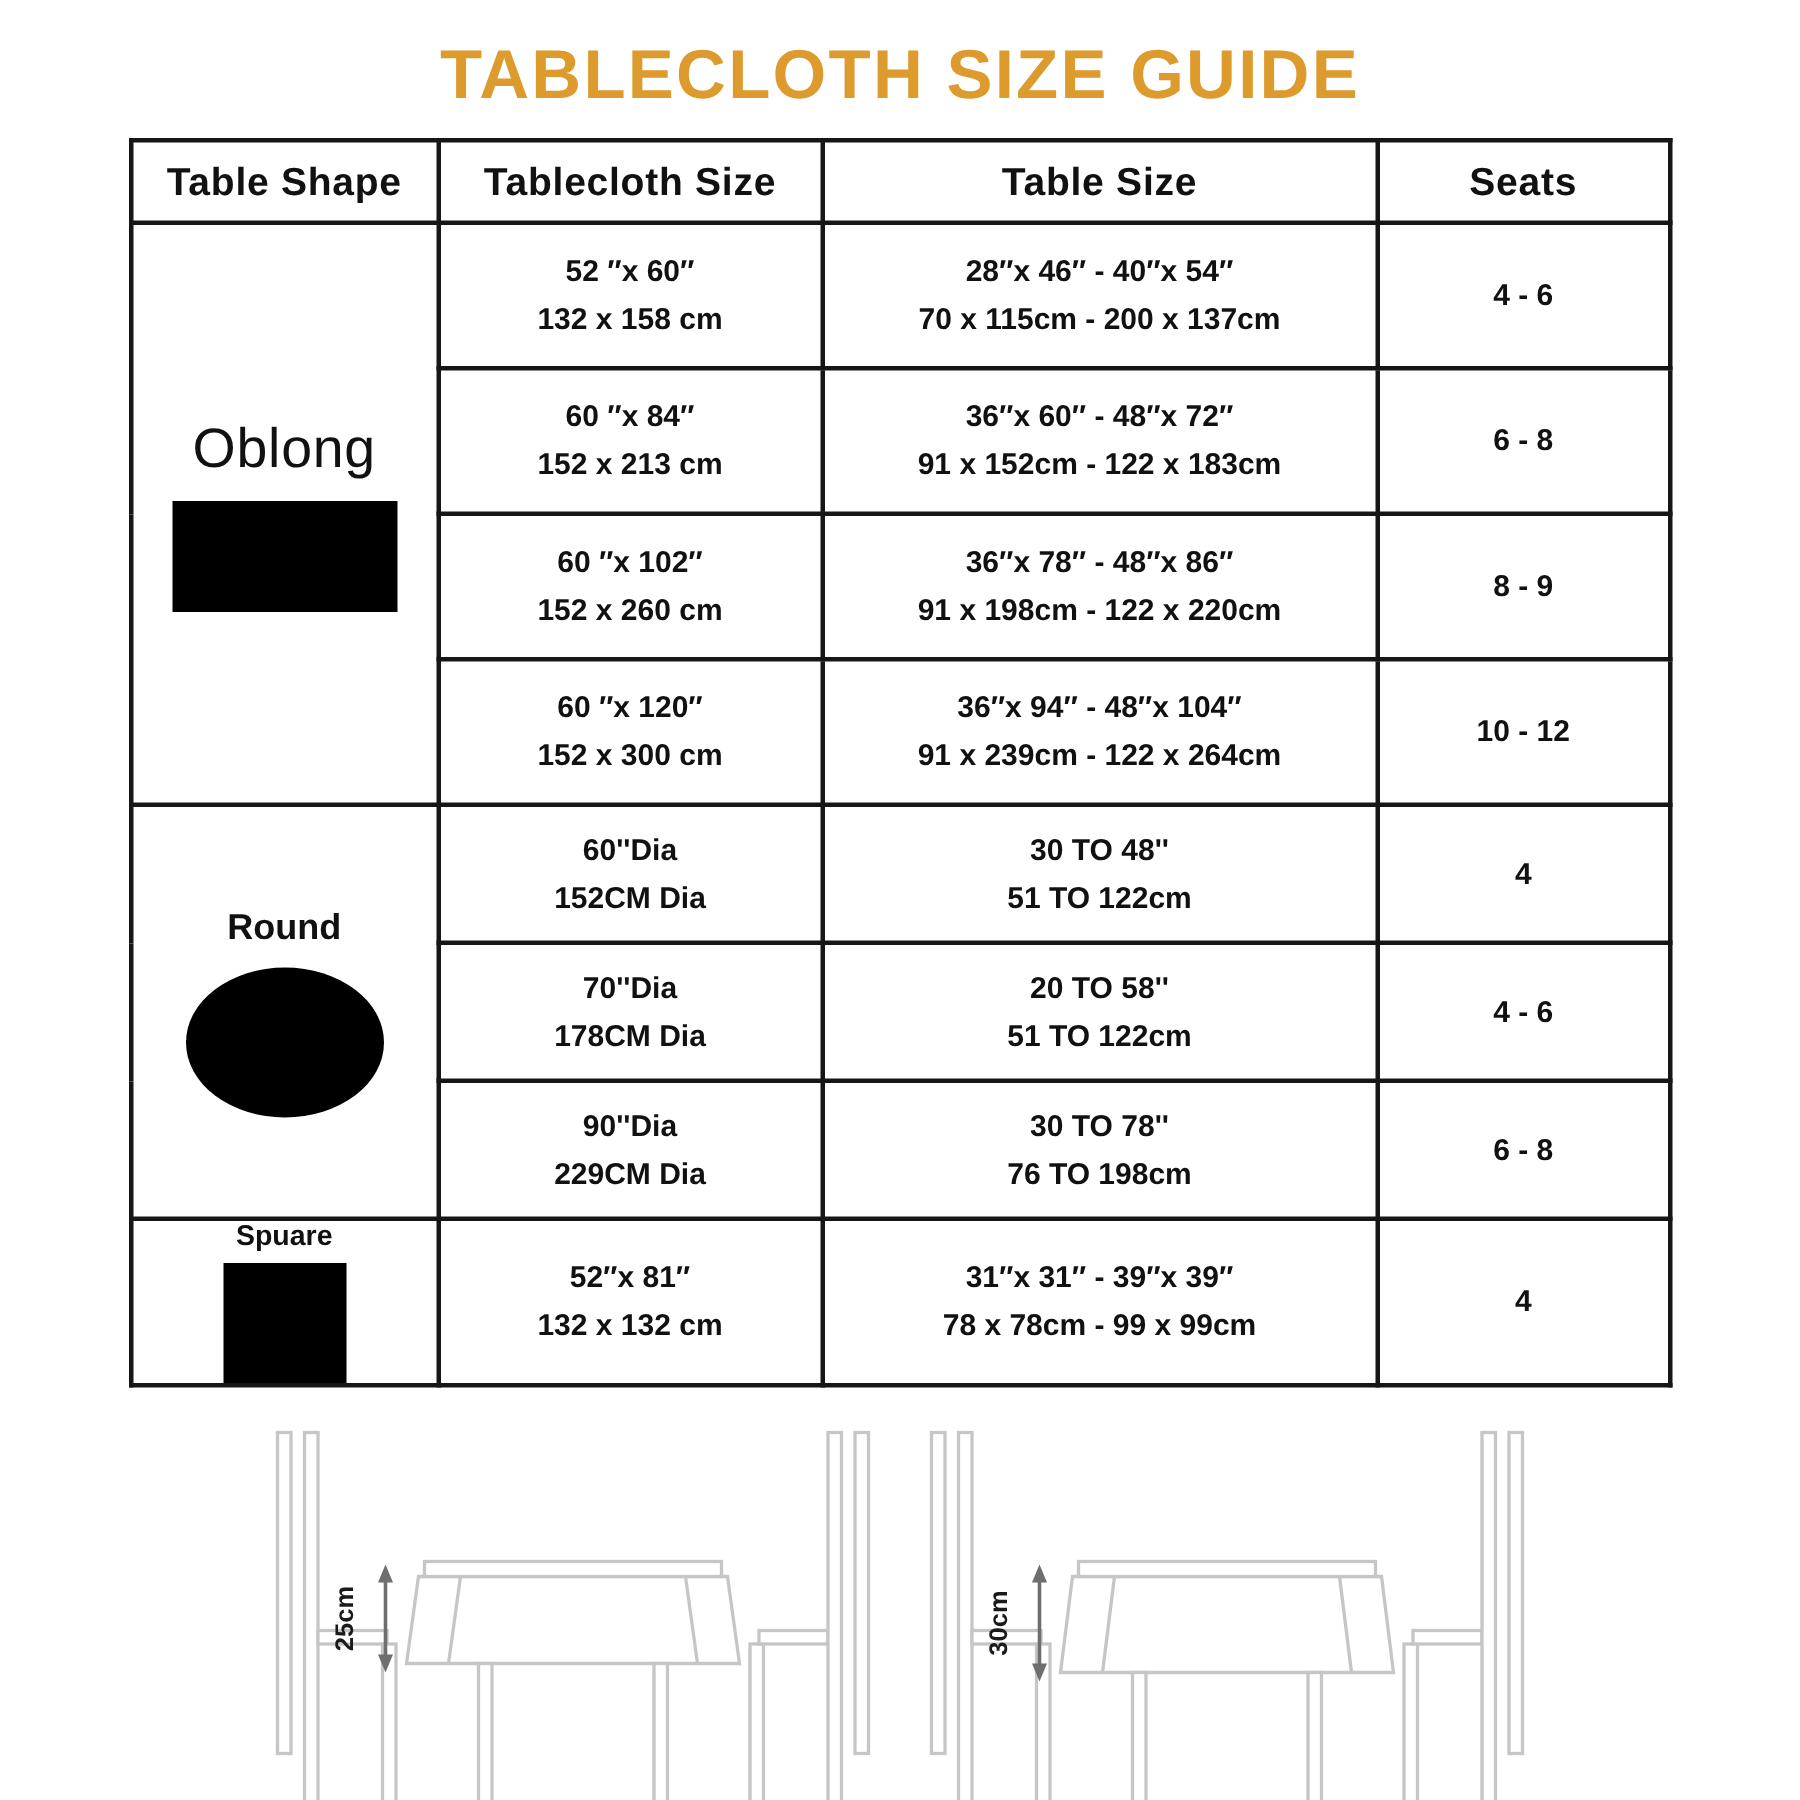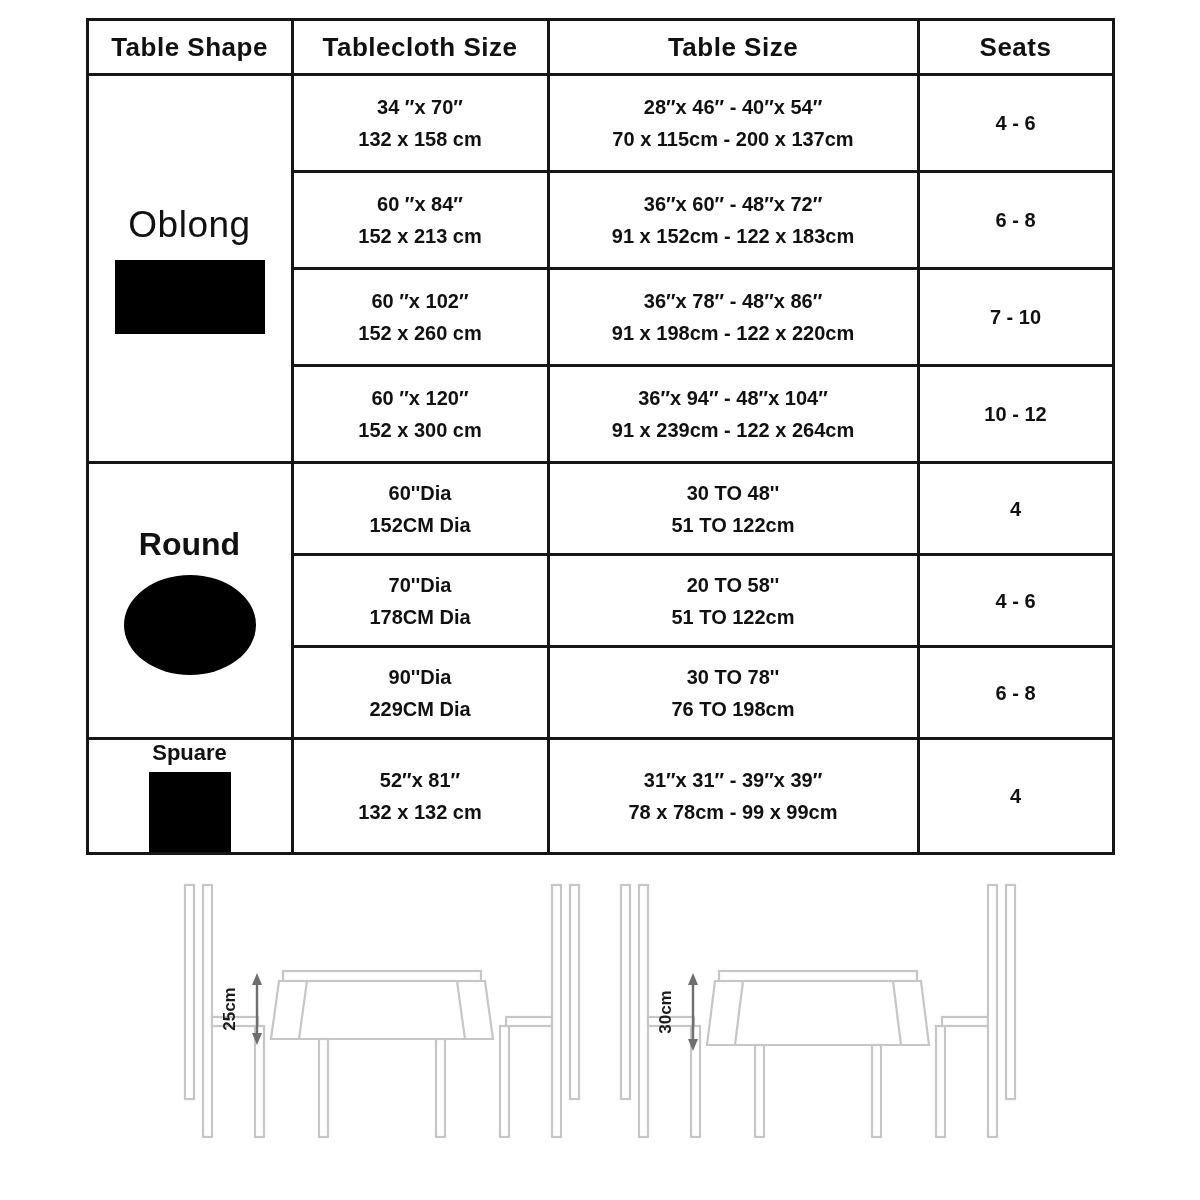--- a/index.html
+++ b/index.html
@@ -25,22 +25,22 @@
     vertical-align:middle;
     padding:0 18px;
   }
   th.hdr{font-size:26px;font-weight:700;height:52px;letter-spacing:.5px;}
   td.data{font-size:20px;font-weight:700;line-height:1.6;}
   tr.row-oblong>td{height:94px;}
   tr.row-round>td{height:89px;}
   tr.row-square>td{height:104px;}
   .shape-cell{vertical-align:middle;}
   .shape-label-lg{font-size:37px;font-weight:400;letter-spacing:.5px;}
-  .shape-label-md{font-size:32px;font-weight:700;}
-  .shape-label-sm{font-size:22px;font-weight:700;}
+  .shape-label-md{font-size:24px;font-weight:700;}
+  .shape-label-sm{font-size:19px;font-weight:700;}
   .shape-rect{width:150px;height:74px;background:#000;margin:14px auto 0 auto;}
   .shape-ellipse{width:132px;height:100px;background:#000;border-radius:50%;margin:12px auto 0 auto;}
   .shape-square{width:82px;height:80px;background:#000;margin:6px auto 0 auto;}
   .diagrams{
     display:flex;
     justify-content:center;
     align-items:flex-start;
     gap:6px;
     margin-top:26px;
   }
@@ -49,20 +49,21 @@
   .furn-line{stroke:#c6c6c6;stroke-width:2.2;fill:none;}
   .arrow-line{stroke:#6e6e6e;stroke-width:2.4;}
   .arrow-head{fill:#6e6e6e;stroke:none;}
   .drop-text{font-family:"Liberation Sans",sans-serif;font-size:17px;font-weight:bold;fill:#1a1a1a;}
 </style>
 </head>
 <body>
 
 <div class="page">
 
+  <div class="title">TABLECLOTH SIZE GUIDE</div>
 
   <table class="size-guide">
     <colgroup>
       <col style="width:205px">
         <col style="width:256px">
         <col style="width:370px">
         <col style="width:195px">
     </colgroup>
     <thead>
       <tr>
@@ -73,21 +74,21 @@
       </tr>
     </thead>
     <tbody>
 
       <tr class="row-oblong">
         <td rowspan="4" class="shape-cell">
           <div class="shape-label-lg">Oblong</div>
           <div class="shape-rect"></div>
         </td>
         <td class="data">
-          <div>34 ″x 70″</div>
+          <div>52 ″x 60″</div>
           <div>132 x 158 cm</div>
         </td>
         <td class="data">
           <div>28″x 46″ - 40″x 54″</div>
           <div>70 x 115cm - 200 x 137cm</div>
         </td>
         <td class="data">4 - 6</td>
       </tr>
       <tr class="row-oblong">
         <td class="data">
@@ -102,21 +103,21 @@
       </tr>
       <tr class="row-oblong">
         <td class="data">
           <div>60 ″x 102″</div>
           <div>152 x 260 cm</div>
         </td>
         <td class="data">
           <div>36″x 78″ - 48″x 86″</div>
           <div>91 x 198cm - 122 x 220cm</div>
         </td>
-        <td class="data">7 - 10</td>
+        <td class="data">8 - 9</td>
       </tr>
       <tr class="row-oblong">
         <td class="data">
           <div>60 ″x 120″</div>
           <div>152 x 300 cm</div>
         </td>
         <td class="data">
           <div>36″x 94″ - 48″x 104″</div>
           <div>91 x 239cm - 122 x 264cm</div>
         </td>

